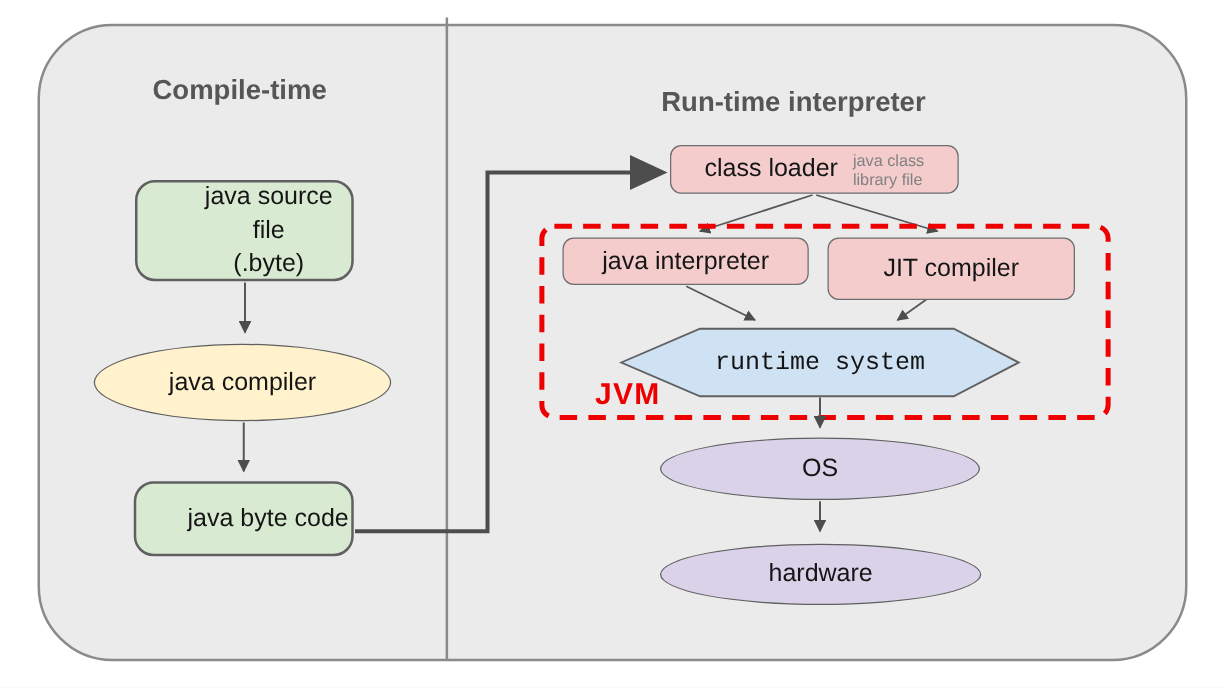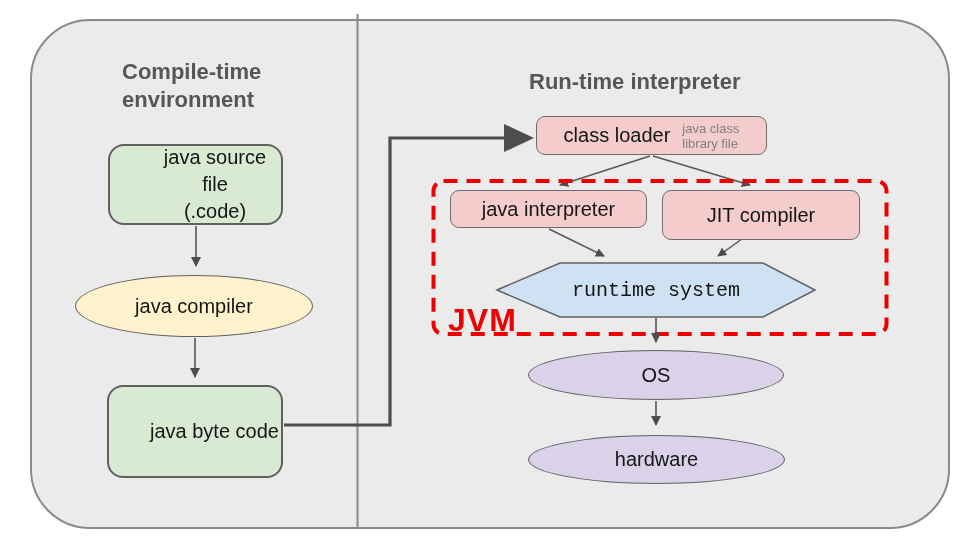--- a/index.html
+++ b/index.html
@@ -29,32 +29,32 @@
   .title.runtime{left:529px;top:68px;}
   .node{
     position:absolute;display:flex;align-items:center;justify-content:center;
     text-align:center;color:var(--label_text);font-size:20px;line-height:27px;
   }
   .rect{border:2px solid var(--shape_border);border-radius:16px;background:var(--green);padding-left:39px;}
   .pillbox{border:1.5px solid #6e6e6e;border-radius:9px;background:var(--pink);}
   .ellipse{border:1.5px solid var(--shape_border);border-radius:50%;align-items:center;}
   .src  {left:108px;top:144px;width:175px;height:81px;}
   .cmp  {left:75px; top:275px;width:238px;height:62px;background:var(--yellow);}
-  .byte {left:107px;top:385px;width:176px;height:93px;}
+  .byte {left:107px;top:385px;width:176px;height:60px;}
   .cload{left:536px;top:116px;width:231px;height:39px;gap:12px;}
   .cload .note{
     font-size:13px;line-height:15px;color:var(--note_text);text-align:left;
   }
   .interp{left:450px;top:190px;width:197px;height:38px;}
   .jit   {left:662px;top:190px;width:198px;height:50px;}
   .runtime-label{left:497px;top:277px;width:318px;height:27px;font-family:Liberation Mono, monospace;}
   .os    {left:528px;top:350px;width:256px;height:50px;background:var(--purple);}
   .hw    {left:528px;top:435px;width:257px;height:49px;background:var(--purple);}
   .jvm-label{
-    position:absolute;left:448px;top:302px;font-size:32px;font-weight:bold;
+    position:absolute;left:476px;top:302px;font-size:24px;font-weight:bold;
     color:var(--jvm_red);letter-spacing:1px;
   }
 </style>
 </head>
 <body>
 
 <div class="canvas">
 
   <div class="env-container"></div>
 
@@ -82,28 +82,27 @@
     <line x1="756" y1="229" x2="718" y2="256" stroke="#565656" stroke-width="1.4" marker-end="url(#arrow)"></line>
 
     <polygon points="497,290 560,263 763,263 815,290 763,317 560,317" fill="#cfe2f3" stroke="#606060" stroke-width="1.5"></polygon>
 
     <line x1="656" y1="318" x2="656" y2="342" stroke="#565656" stroke-width="1.6" marker-end="url(#arrow)"></line>
     <line x1="656" y1="401" x2="656" y2="425" stroke="#565656" stroke-width="1.6" marker-end="url(#arrow)"></line>
   </svg>
 
   <div class="title compile">
     <div>Compile-time</div>
-    <div>environment</div>
   </div>
   <div class="title runtime">Run-time interpreter</div>
 
   <div class="node rect src">
     <div>
       <div>java source file</div>
-      <div>(.code)</div>
+      <div>(.byte)</div>
     </div>
   </div>
 
   <div class="node ellipse cmp">
     <span>java compiler</span>
   </div>
 
   <div class="node rect byte">
     <div>
       <div>java byte code</div>

